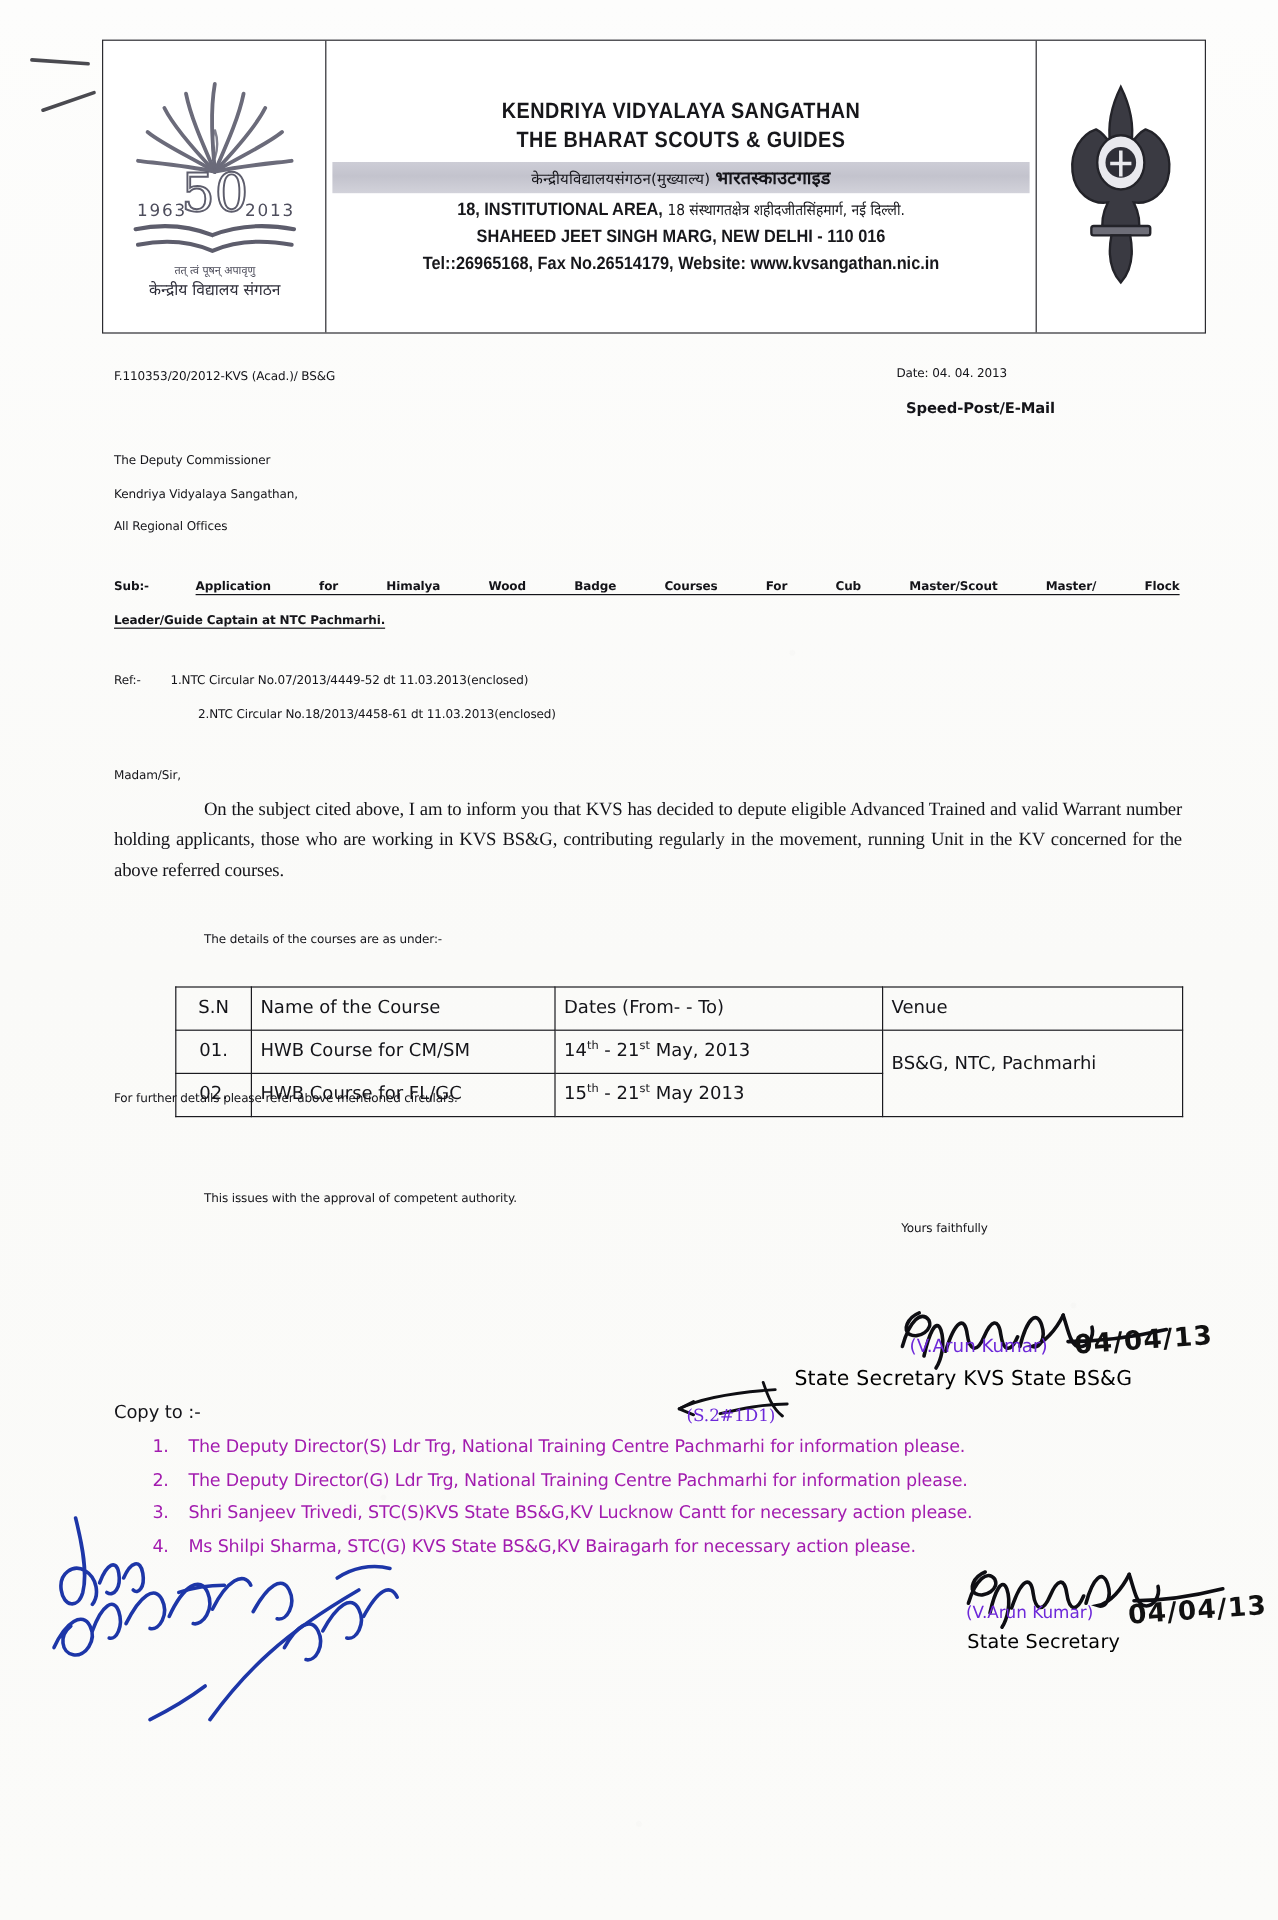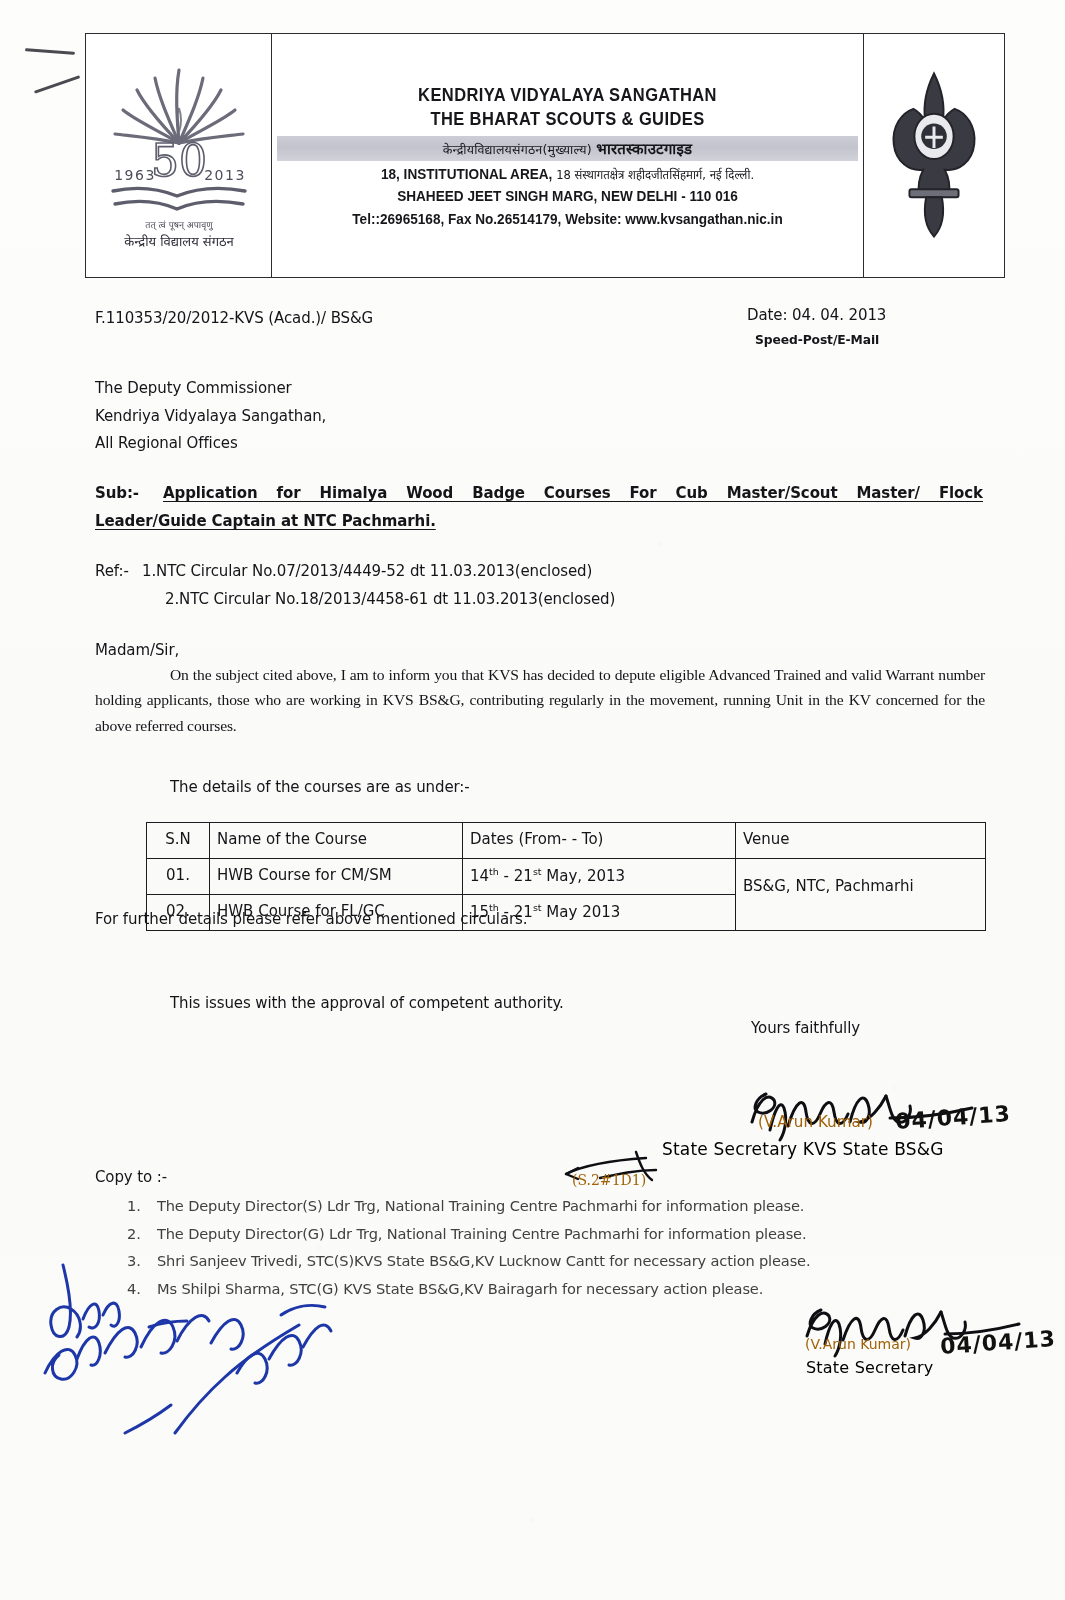--- a/index.html
+++ b/index.html
@@ -35,45 +35,45 @@
   .hindi-band{width:calc(100% - 10px);margin:5px 0 6px;
       background:linear-gradient(180deg,#cdcdd6 0%,#c3c3cd 45%,#d2d2da 100%);
       text-align:center;padding:2px 0 3px;}
   .hindi-band span{font-family:"DejaVu Sans", sans-serif;font-size:12.5px;color:#15151a;letter-spacing:.2px;}
   .hindi-band .b2{font-weight:bold;font-size:15px;}
   .addr{font-size:13.6px;font-weight:bold;color:#17171b;text-align:center;line-height:1.5;transform:scaleY(1.1);}
   .addr .hin{font-family:"DejaVu Sans",sans-serif;font-weight:normal;font-size:11.5px;}
 
   
   .doc, .bodytext{color:#15151a;}
-  .bt{position:absolute;font-family:"DejaVu Sans", sans-serif;font-size:15px;
+  .bt{position:absolute;font-family:"DejaVu Sans", sans-serif;font-size:10px;
       color:#141419;letter-spacing:-0.1px;line-height:1.52;}
   .bt.small{font-size:12.3px;font-weight:bold;}
   .u{text-decoration:underline;text-underline-offset:3px;}
 
   .para{position:absolute;font-family:Liberation Serif, serif;font-size:15.6px;
         color:#141419;line-height:1.62;text-align:justify;letter-spacing:-0.15px;}
 
   
   .tbl{position:absolute;left:146px;top:822px;width:840px;border-collapse:collapse;
        font-family:"DejaVu Sans",sans-serif;font-size:15px;color:#141419;}
   .tbl td{border:1.3px solid #1b1b20;padding:4px 7px 5px;line-height:1.3;vertical-align:middle;height:26px;}
   .tbl td.cn{width:48px;text-align:center;}
   .tbl td.c2{width:238px;}
   .tbl td.c3{width:258px;}
   sup{font-size:9.5px;vertical-align:super;text-align:center;}
   .hand-date{position:absolute;font-family:"DejaVu Sans",sans-serif;font-weight:bold;
       font-size:22px;color:#111;letter-spacing:1px;}
   .scribble{position:absolute;pointer-events:none;}
 
-  .name-line{position:absolute;font-family:"DejaVu Sans",sans-serif;font-size:15.2px;color:#a16207;}
+  .name-line{position:absolute;font-family:"DejaVu Sans",sans-serif;font-size:15.2px;color:#6d28d9;}
   .ftr-role{position:absolute;font-family:"DejaVu Sans",sans-serif;font-size:17px;color:#000000;letter-spacing:.2px;}
 
   .copylist{position:absolute;font-family:"DejaVu Sans",sans-serif;font-size:14.6px;
-      color:#404040;line-height:1.9;letter-spacing:-0.15px;}
+      color:#a21caf;line-height:1.9;letter-spacing:-0.15px;}
   .copylist .num{display:inline-block;width:30px;}
 </style>
 </head>
 <body>
 
 <div class="scan-bg"></div>
 
 <div class="doc">
 
   <div class="artifact" style="left:25px;top:50px;width:50px;height:3px;transform:rotate(4deg);"></div>

